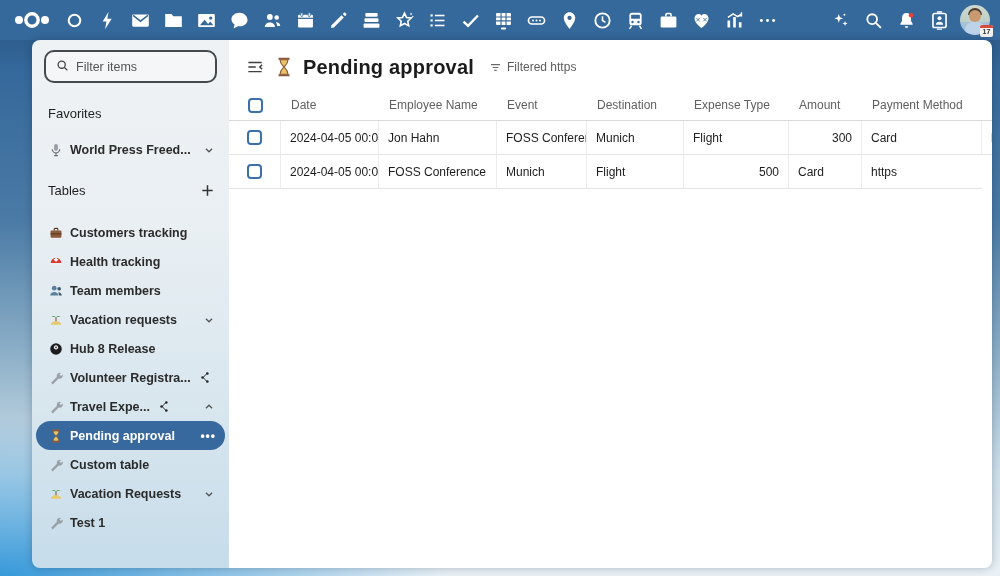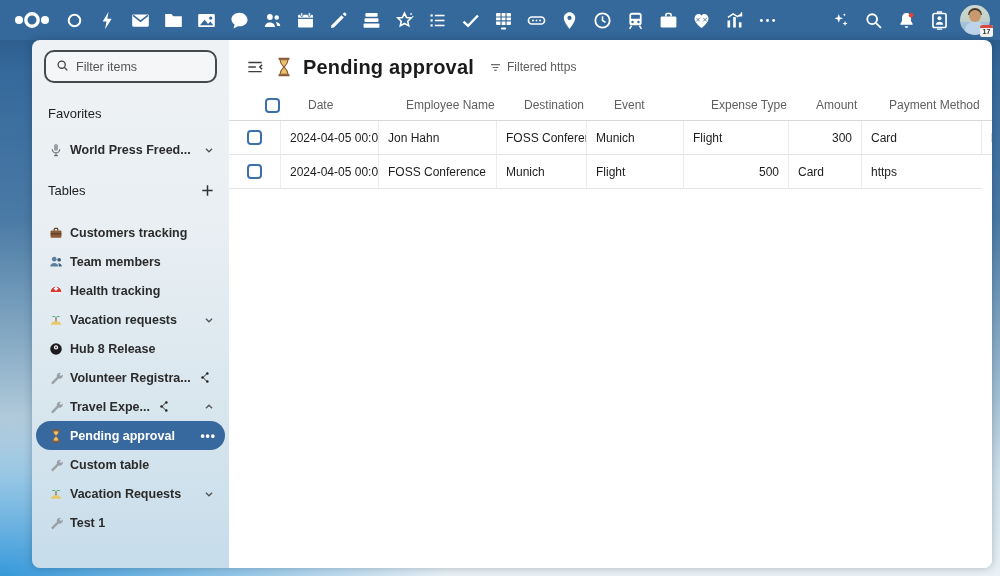--- a/index.html
+++ b/index.html
@@ -85,21 +85,21 @@
     font-size:12.5px; color:#757575; font-family:inherit; }
   .searchbtn svg { width:13px; height:13px; }
 
   .tablewrap { margin-top:8px; }
   .tr { display:grid; align-items:stretch; }
   .th { font-size:12px; color:#5f5f5f; padding:0 10px; height:30px; display:flex; align-items:center; white-space:nowrap; }
   .td { font-size:12px; color:#1d1d1d; padding:0 9px; height:34px; display:flex; align-items:center;
     border-bottom:1px solid #e4e4e4; border-right:1px solid #ececec; white-space:nowrap; overflow:hidden; }
   .td:last-child { border-right:none;text-align:center; }
   .td.right { justify-content:flex-end; }
-  .header-row { border-bottom:1px solid #d9d9d9;padding-left:17px; }
+  .header-row { border-bottom:1px solid #d9d9d9; }
   .cbcell { display:flex; align-items:center; justify-content:center; }
   .cb { width:15px; height:15px; border:2px solid #3c70a9; border-radius:4px; background:#fff; cursor:pointer; }
   .morebtn { border:none; background:none; cursor:pointer; padding:0 2px; }
   .morebtn svg { width:16px; height:16px; display:block; }
 </style>
 </head>
 <body>
 
 <div class="screen">
 
@@ -442,42 +442,42 @@
             </span>
             <span class="lbl">Customers tracking</span>
 
             <span class="spacer"></span>
 
           </li>
 
           <li class="nav-item">
             <span class="mini">
               <svg viewBox="0 0 16 16">
+                <path d="M2 9.2a6 6 0 0 1 12 0z" fill="#d83a34"></path>
+                <rect x="1.4" y="9.2" width="13.2" height="2.2" rx="1.1" fill="#efefef"></rect>
+                <rect x="7" y="3.2" width="2" height="4.2" fill="#fff"></rect>
+                <rect x="5.6" y="4.6" width="4.8" height="1.6" fill="#fff"></rect>
+              </svg>
+            </span>
+            <span class="lbl">Health tracking</span>
+
+            <span class="spacer"></span>
+
+          </li>
+
+          <li class="nav-item">
+            <span class="mini">
+              <svg viewBox="0 0 16 16">
                 <circle cx="6" cy="4.8" r="2.7" fill="#5b7f9e"></circle>
                 <path d="M1.4 13.2c0-2.6 2.1-4.1 4.6-4.1s4.6 1.5 4.6 4.1z" fill="#5b7f9e"></path>
                 <circle cx="11.6" cy="5.4" r="2.1" fill="#3d5c76"></circle>
                 <path d="M10.7 9.3c2.3.3 3.9 1.7 3.9 3.9h-3.2z" fill="#3d5c76"></path>
               </svg>
             </span>
             <span class="lbl">Team members</span>
-
-            <span class="spacer"></span>
-
-          </li>
-
-          <li class="nav-item">
-            <span class="mini">
-              <svg viewBox="0 0 16 16">
-                <path d="M2 9.2a6 6 0 0 1 12 0z" fill="#d83a34"></path>
-                <rect x="1.4" y="9.2" width="13.2" height="2.2" rx="1.1" fill="#efefef"></rect>
-                <rect x="7" y="3.2" width="2" height="4.2" fill="#fff"></rect>
-                <rect x="5.6" y="4.6" width="4.8" height="1.6" fill="#fff"></rect>
-              </svg>
-            </span>
-            <span class="lbl">Health tracking</span>
 
             <span class="spacer"></span>
 
           </li>
 
           <li class="nav-item">
             <span class="mini">
               <svg viewBox="0 0 16 16">
                 <path d="M2 13.5c0-2.6 2.7-4.2 6-4.2s6 1.6 6 4.2z" fill="#e8c96a"></path>
                 <path d="M8 9.5V4.8" stroke="#8a5a3b" stroke-width="1.3"></path>
@@ -647,22 +647,22 @@
       </div>
 
 
       <div class="tablewrap">
           <div class="tr header-row" style="grid-template-columns: 52px 98px 118px 90px 97px 105px 73px 120px minmax(40px, 1fr);">
             <div class="th cbcell">
               <div class="cb"></div>
             </div>
             <div class="th">Date</div>
             <div class="th">Employee Name</div>
+            <div class="th">Event</div>
             <div class="th">Destination</div>
-            <div class="th">Event</div>
             <div class="th">Expense Type</div>
             <div class="th">Amount</div>
             <div class="th">Payment Method</div>
             <div class="th">
               <button class="morebtn">
                 <svg viewBox="0 0 16 16">
                   <circle cx="3.5" cy="8" r="1.3" fill="#4a4a4a"></circle>
                   <circle cx="8" cy="8" r="1.3" fill="#4a4a4a"></circle>
                   <circle cx="12.5" cy="8" r="1.3" fill="#4a4a4a"></circle>
                 </svg>

